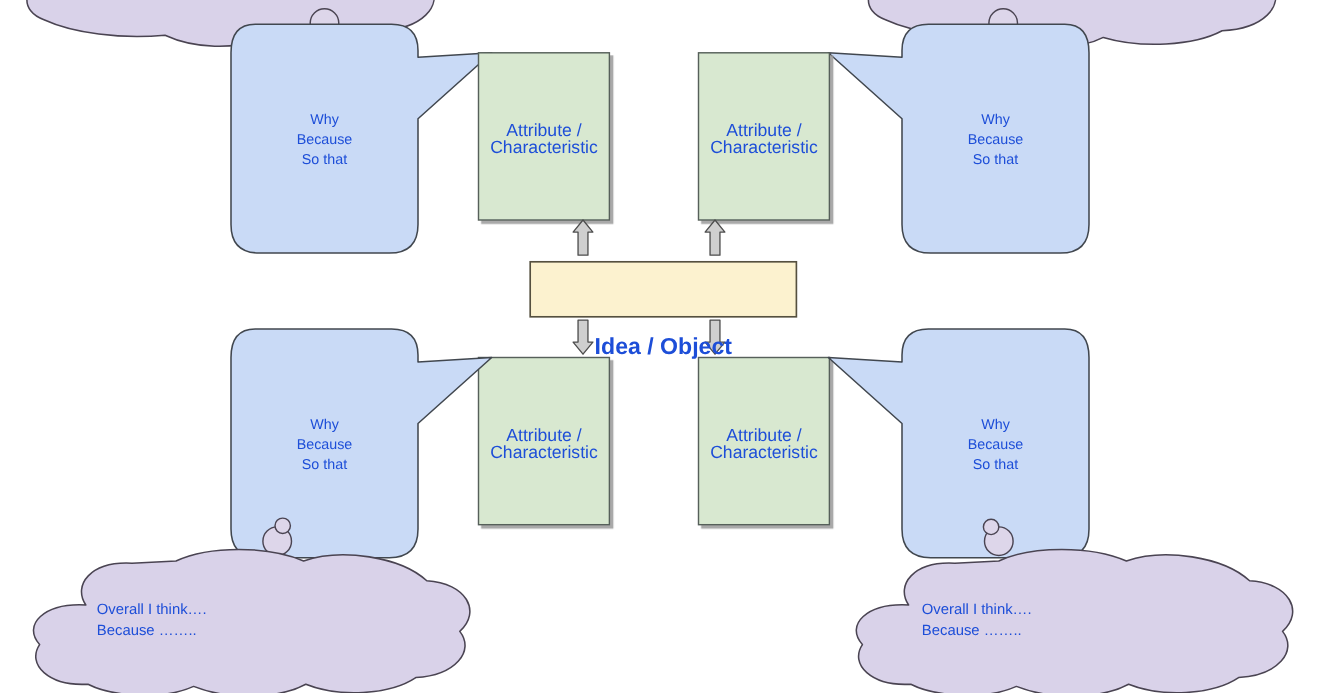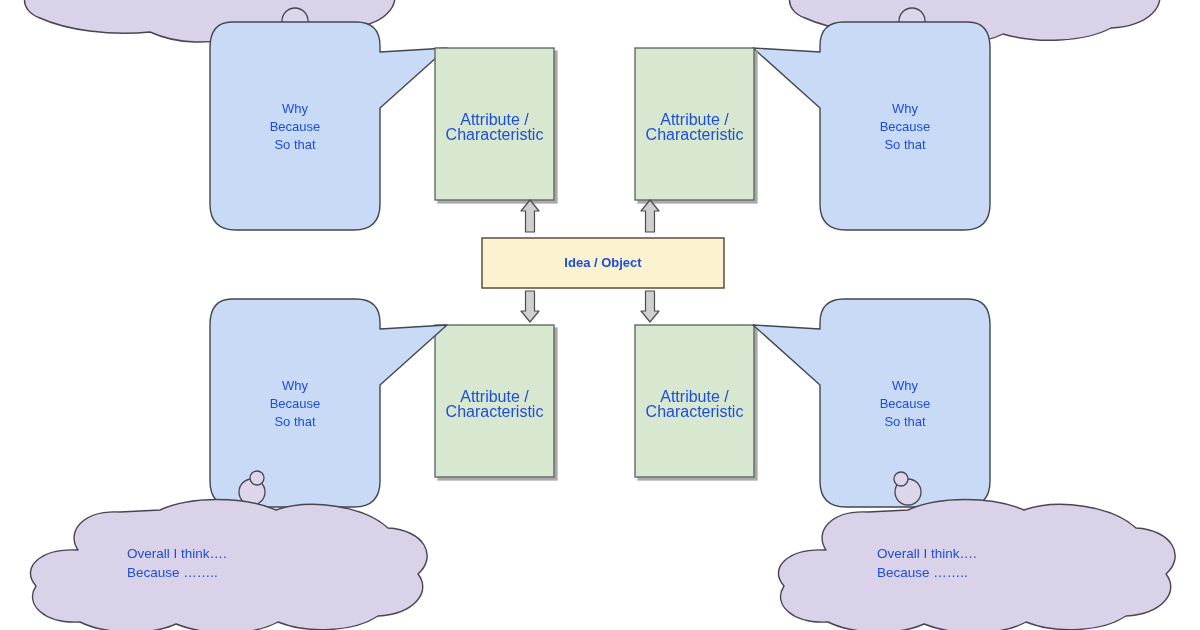--- a/index.html
+++ b/index.html
@@ -5,22 +5,22 @@
   html,body{margin:0;padding:0;background:#ffffff;}
   body{width:1200px;height:630px;overflow:hidden;
        font-family:"Liberation Sans","DejaVu Sans",sans-serif;color:#1a1a1a;}
   #stage{position:relative;width:1200px;height:630px;background:#fff;}
   #canvas{position:absolute;left:0;top:0;width:1200px;height:630px;}
   .lbl{position:absolute;text-align:center;line-height:1.32;
        font-family:"Liberation Sans","DejaVu Sans",sans-serif;
        color:#1d4ed8;white-space:pre;pointer-events:none;}
   .lbl-bubble{font-size:13px;}
   .lbl-attr{font-size:16px;}
-  .lbl-cloud{font-size:13.5px;text-align:left;margin-left:39px;}
-  .lbl-center{font-size:13px;font-weight:bold;}
+  .lbl-cloud{font-size:13.5px;text-align:left;}
+  .lbl-center{font-size:21px;font-weight:bold;margin-top:48px;}
   .hot{position:absolute;}
 </style>
 </head>
 <body>
 
 <div id="stage">
 
   <svg id="canvas" viewBox="0 0 1200 630" xmlns="http://www.w3.org/2000/svg">
     <defs>
       <filter id="boxshadow" x="-20%" y="-20%" width="160%" height="160%">

